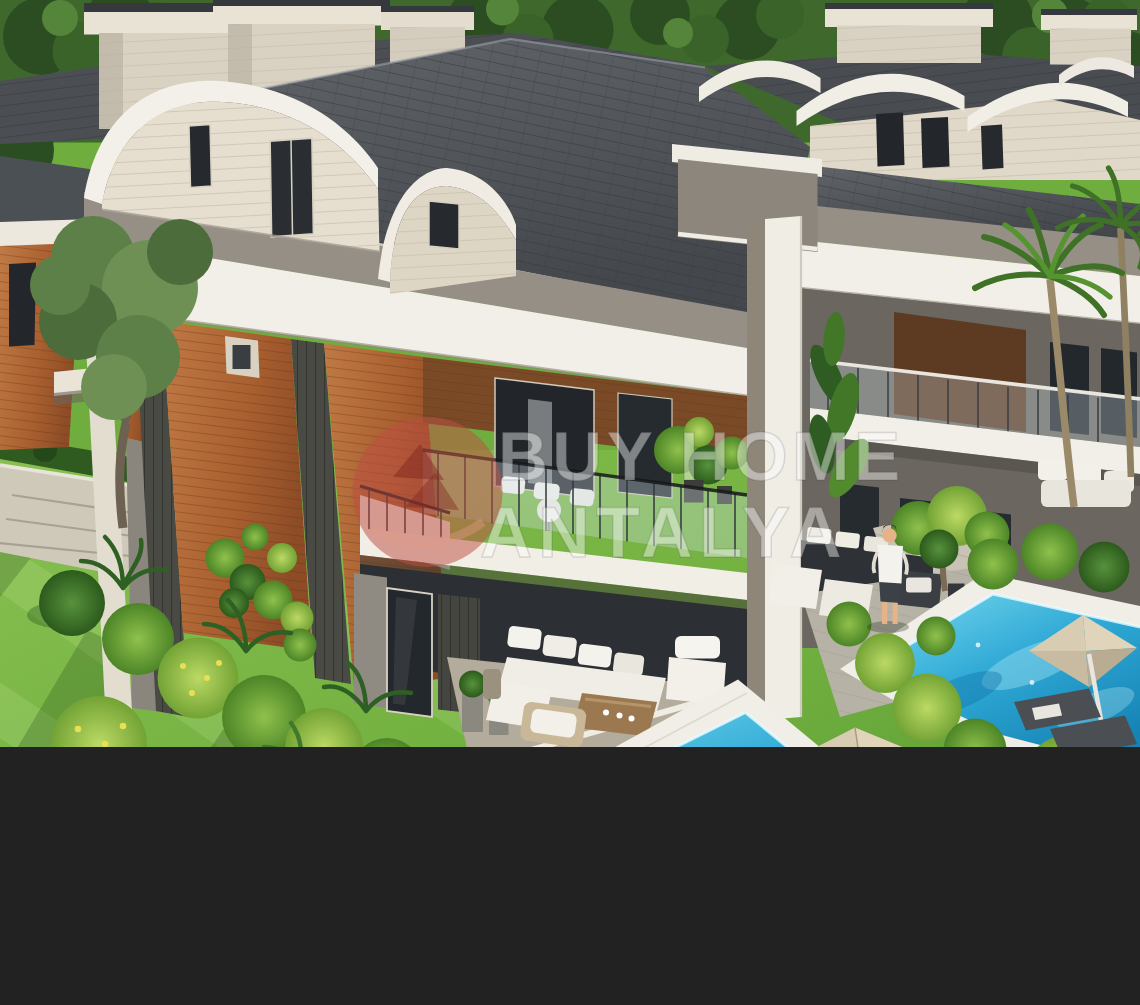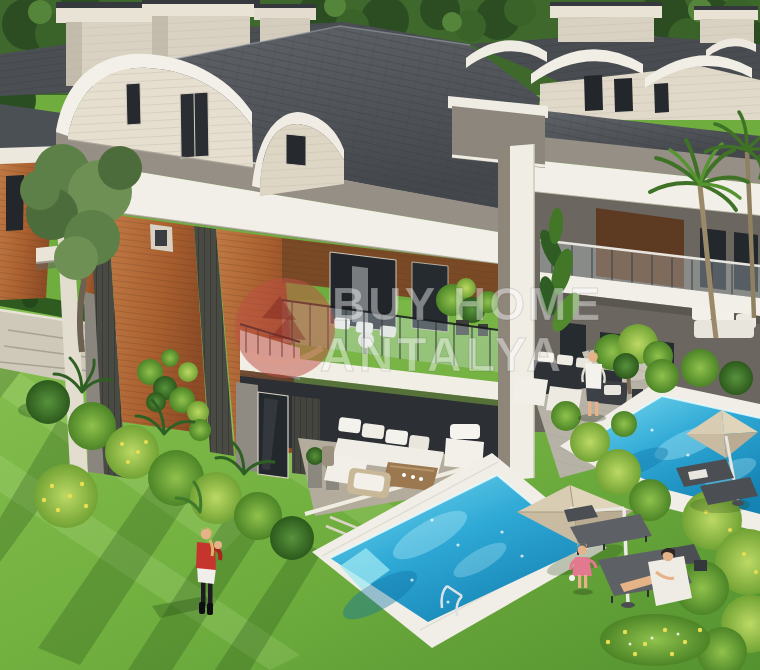--- a/index.html
+++ b/index.html
@@ -1,16 +1,16 @@
 <!DOCTYPE html>
 <html style="--roofDark: #54585d; --roofEdge: #3e4247; --cream: #f2efe8; --creamShade: #e3dccd; --taupe: #968f85; --wood: #b06a38; --woodDark: #6e4223; --slatDark: #4a4a44; --wallGray: #8f8b83; --glassDark: #272b2f; --deck: #f0eee6; --pool: #2fb4dc; --poolDeep: #1287b8; --poolLight: #86e0f0; --lawn: #6fae3e; --lawnLight: #8fc456; --lawnShadow: #3c7022; --bushDark: #2c5a1c; --bushMid: #4d8527; --bushLight: #9cc553; --umbrella: #cbbda1; --lounger: #5a5e62; --skin: #e6b287; --accentRed: #c6342e; --white: #f4f2ec; --wmLogo: #bd4f44;"><head>
 <meta charset="utf-8">
 <style>
   html,body{margin:0;padding:0;background:#222;}
-  .stage{width:760px;height:670px;position:relative;overflow:hidden;background:#6fae3e;
+  .stage{width:760px;height:498px;position:relative;overflow:hidden;background:#6fae3e;
          font-family:"Liberation Sans",sans-serif;text-align:right;}
   .stage svg{display:block;width:760px;height:670px;}
   text.wm{font-family:"Liberation Sans","DejaVu Sans",sans-serif;font-weight:800;}
 </style>
 </head>
 <body>
 
 <div class="stage">
 <svg viewBox="0 0 760 670" xmlns="http://www.w3.org/2000/svg">
 <defs>

